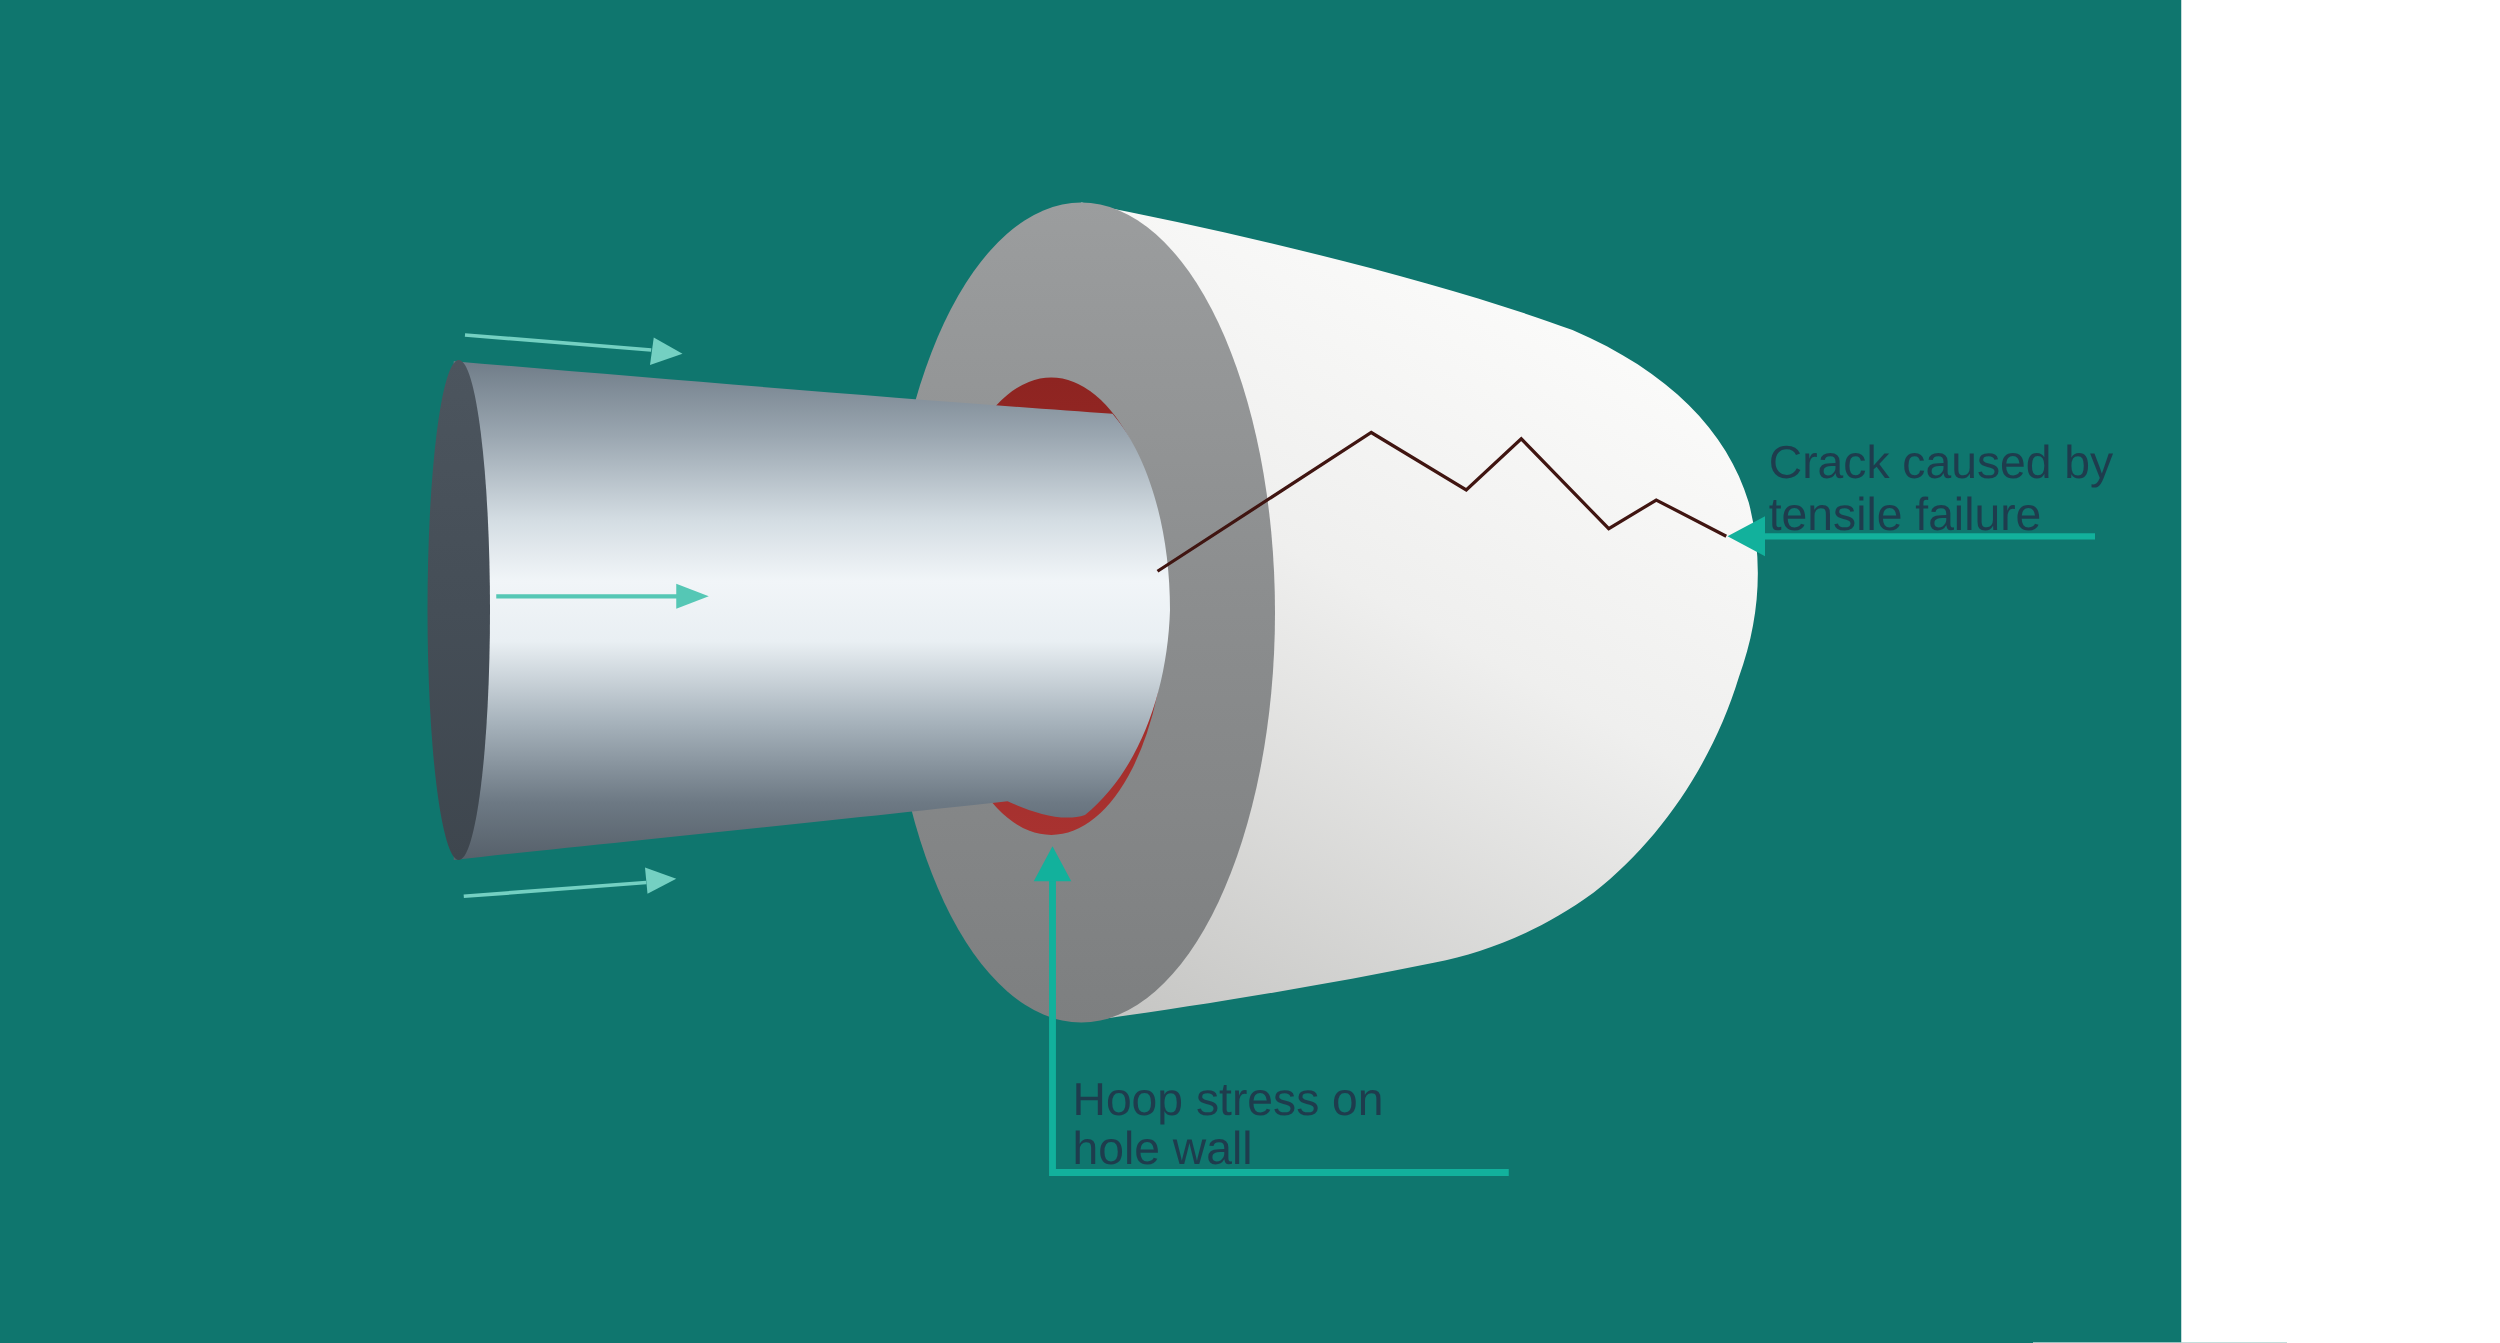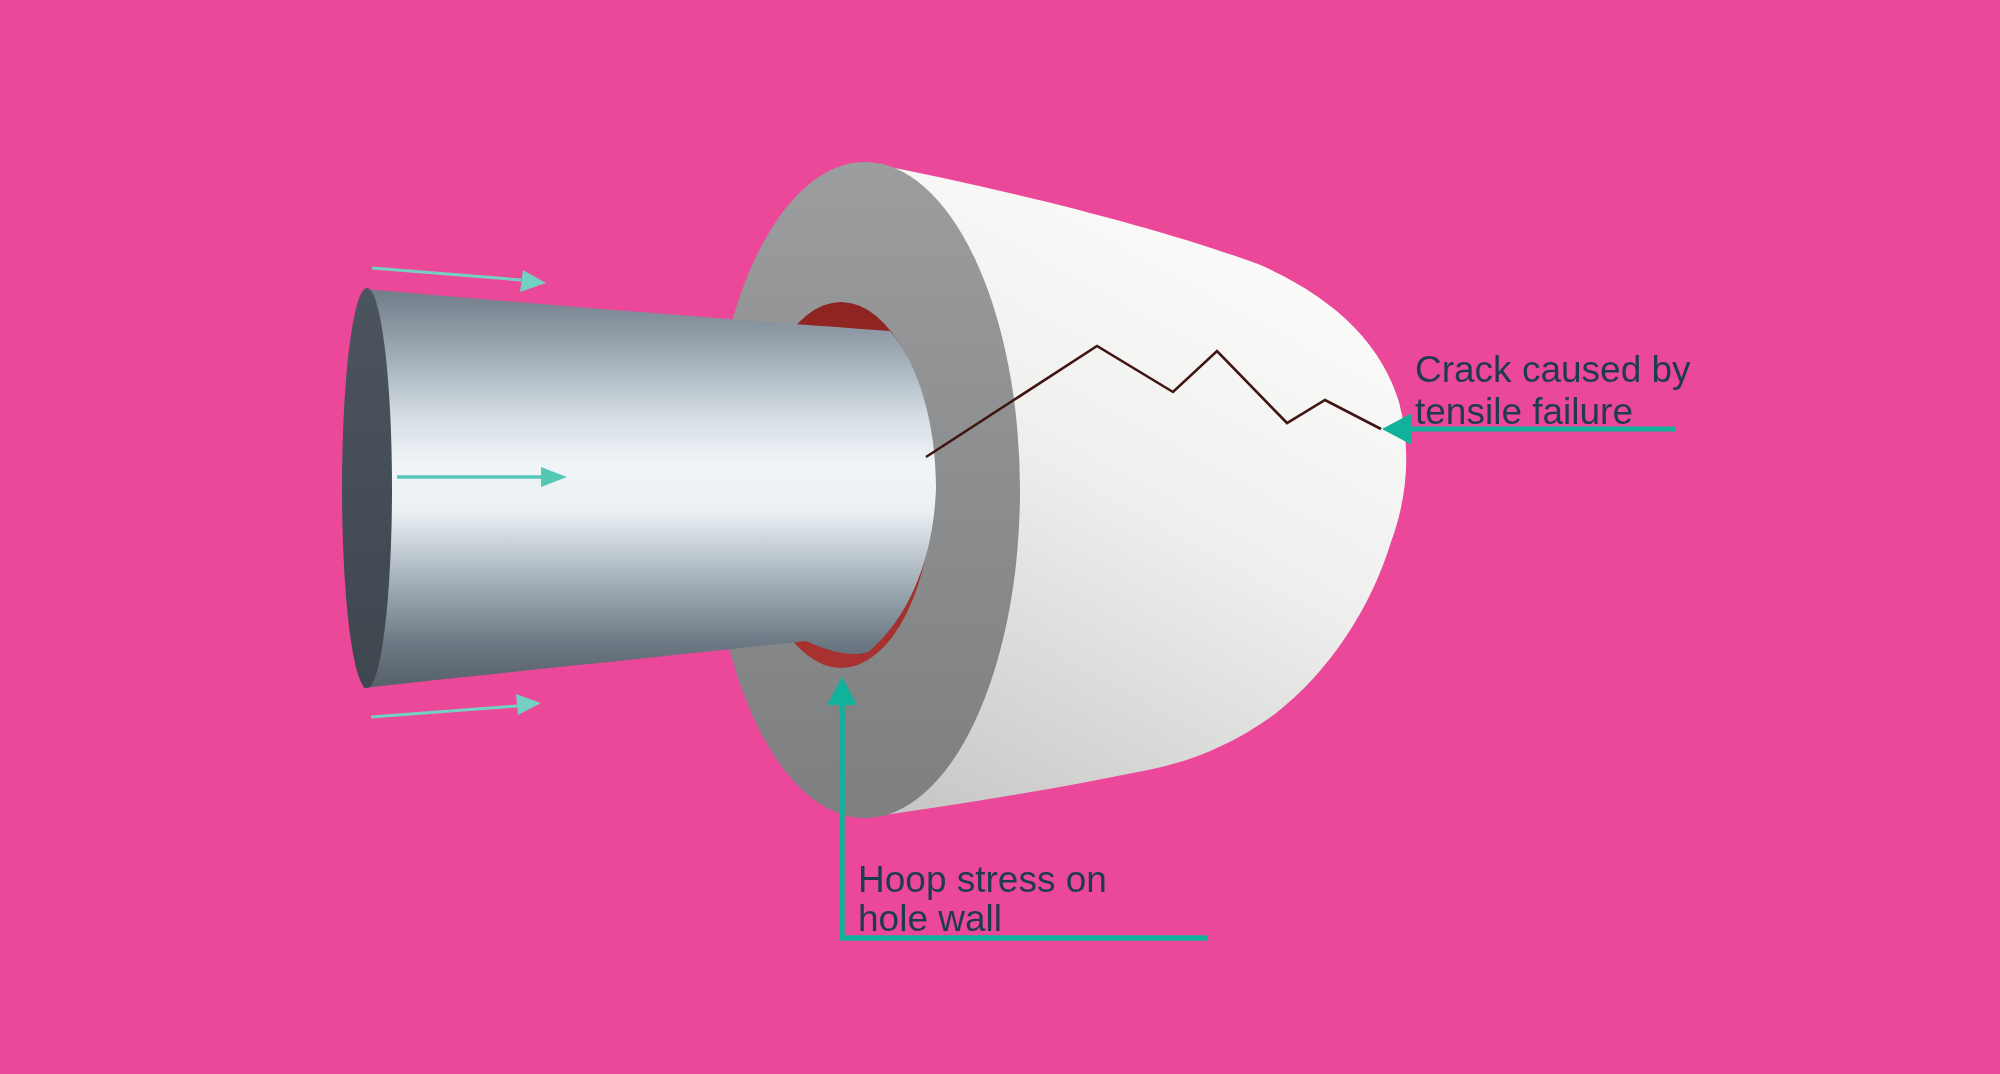--- a/index.html
+++ b/index.html
@@ -1,19 +1,19 @@
 <!DOCTYPE html>
 <html><head>
 <meta charset="utf-8">
 <style>
   html,body{margin:0;padding:0;background:#ffffff;}
   .stage{
     position:relative;
-    width:2000px;height:1074px;
-    background:#ec4899;
+    width:1745px;height:1074px;
+    background:#0f766e;
     overflow:hidden;
     font-family:"Liberation Sans", sans-serif;
     text-align:center;
   }
   .stage svg{position:absolute;inset:0;display:block;}
   text.callout{
     font-family:"Liberation Sans", sans-serif;
     font-size:37px;
     font-weight:500;
     fill:#1e3c4d;

